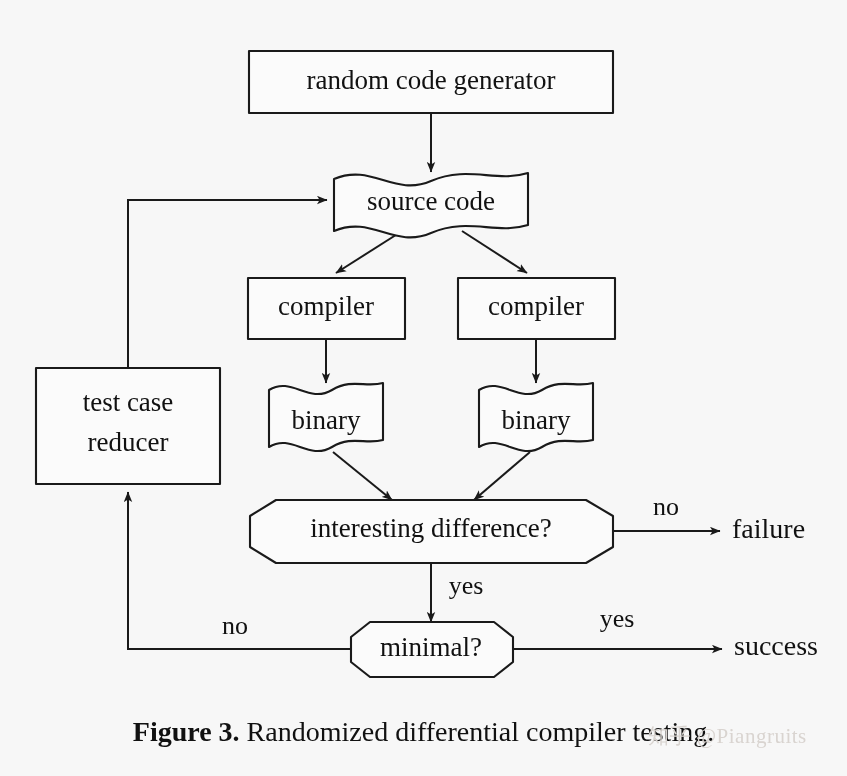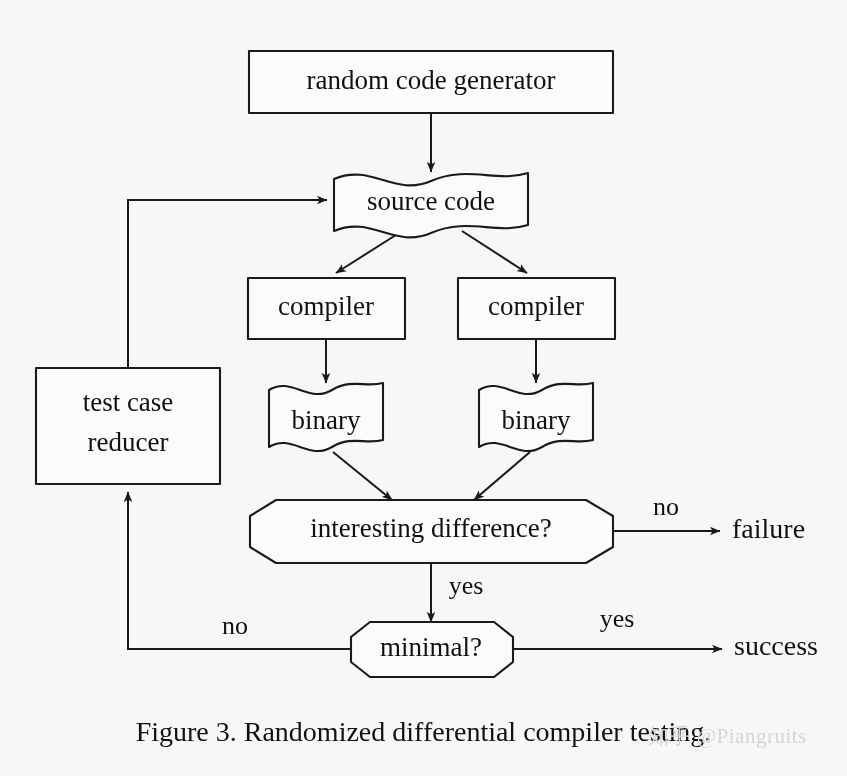--- a/index.html
+++ b/index.html
@@ -64,21 +64,21 @@
     left: 0;
     top: 716px;
     width: 847px;
     text-align: center;
     font-family: "Liberation Serif", "DejaVu Serif", serif;
     font-size: 28px;
     color: #111111;
     white-space: nowrap;
   }
   .caption .caption-lead {
-    font-weight: normal;
+    font-weight: bold;
   }
   .watermark {
     position: absolute;
     left: 648px;
     top: 722px;
     font-family: Liberation Serif, serif;
     font-size: 21px;
     color: #d9d4d0;
     letter-spacing: 0.5px;
     pointer-events: none;

